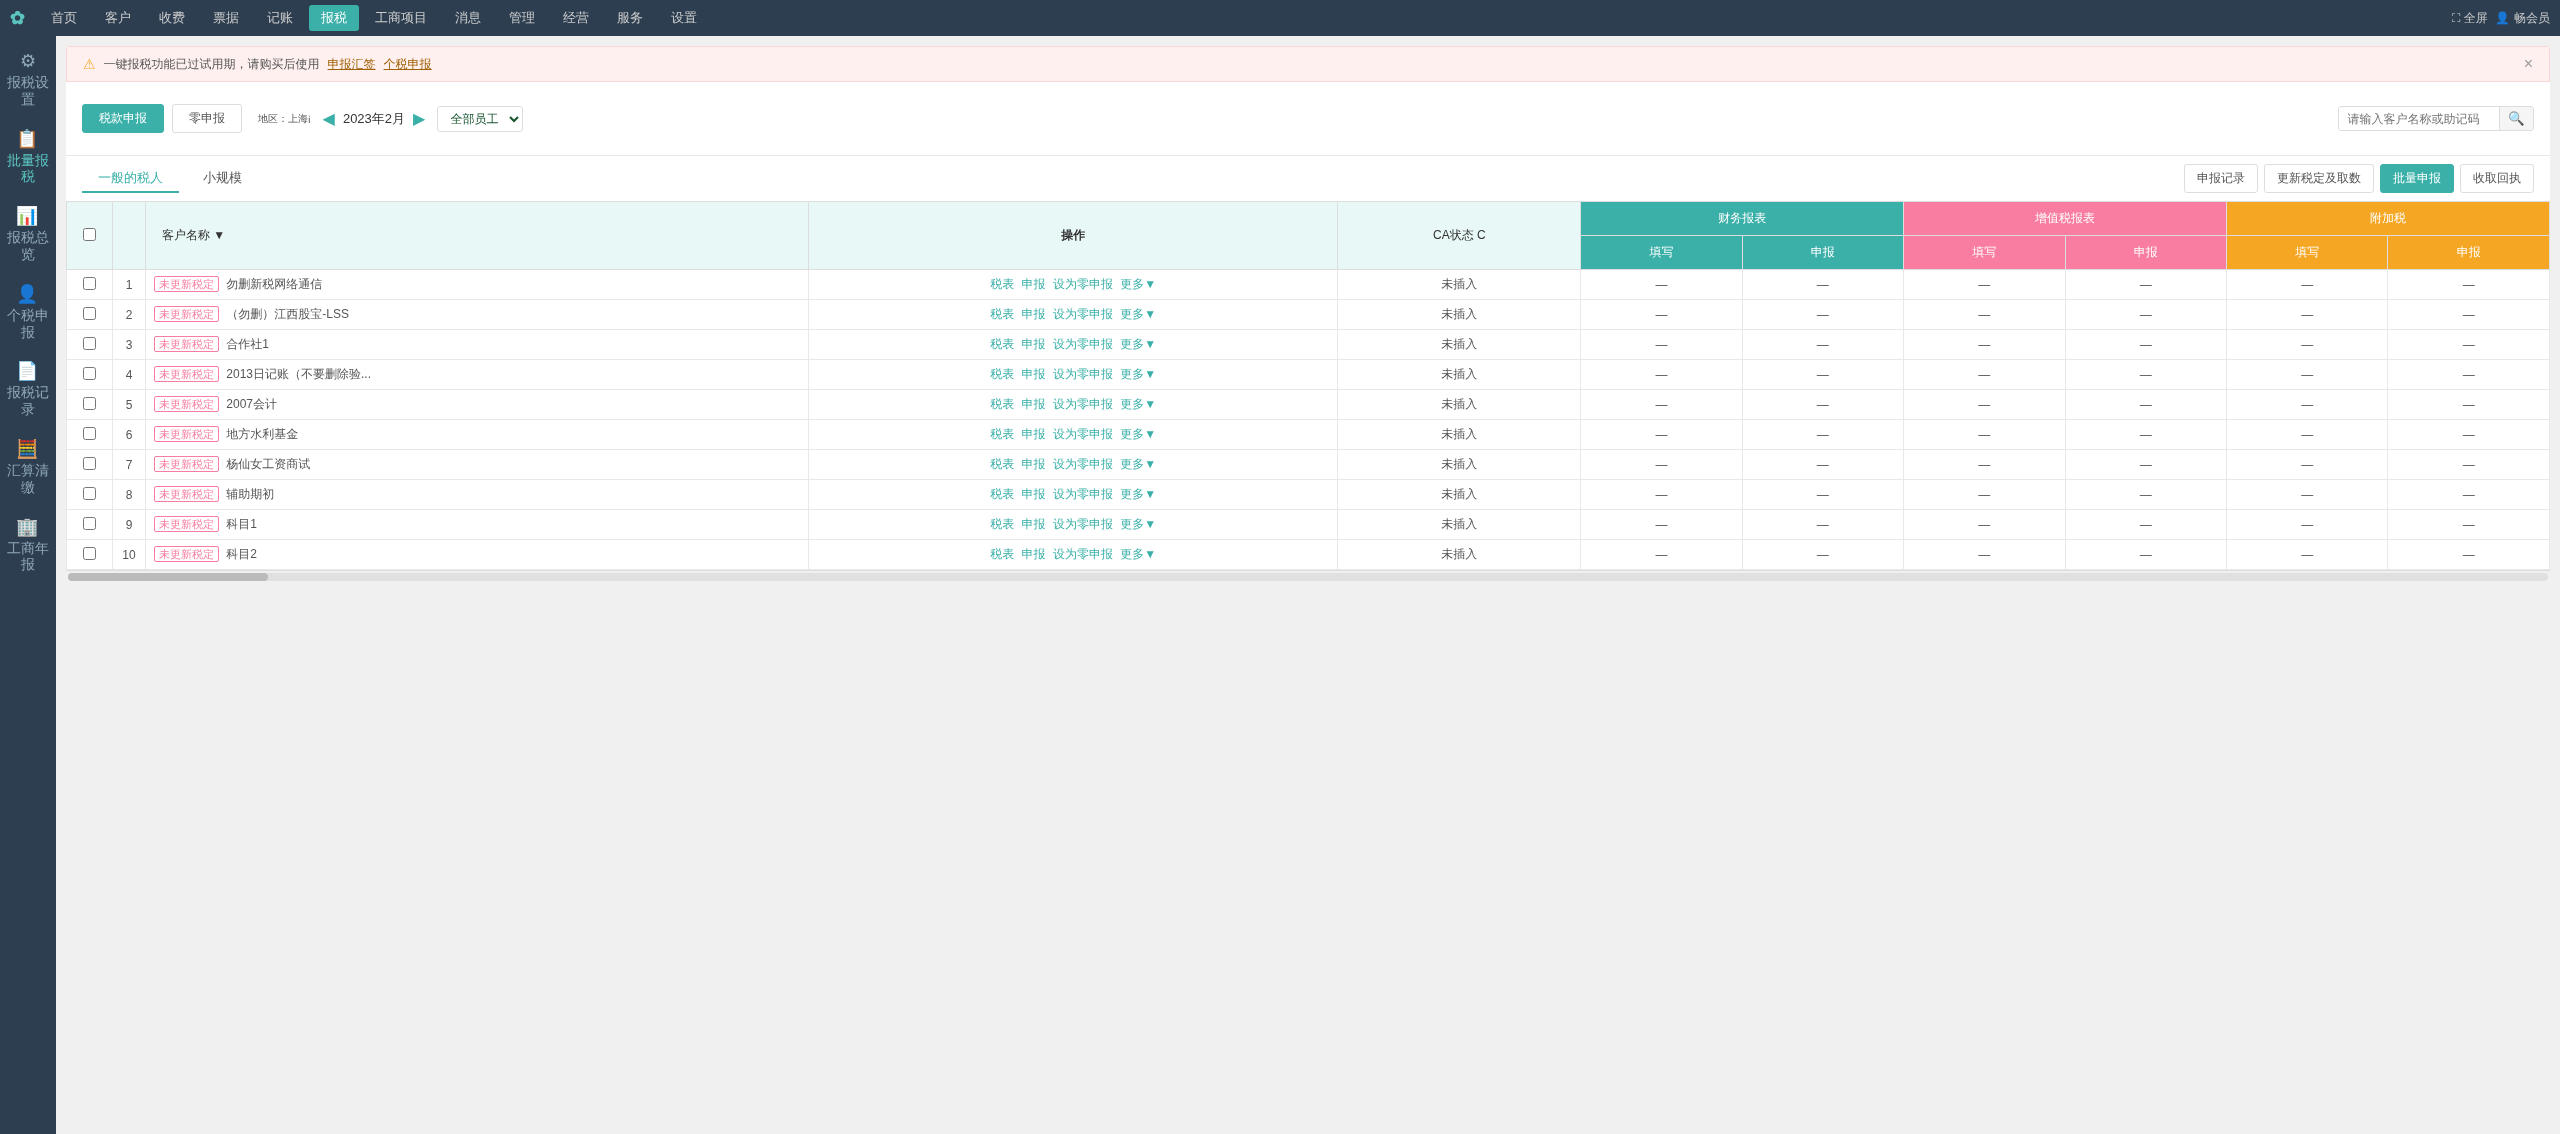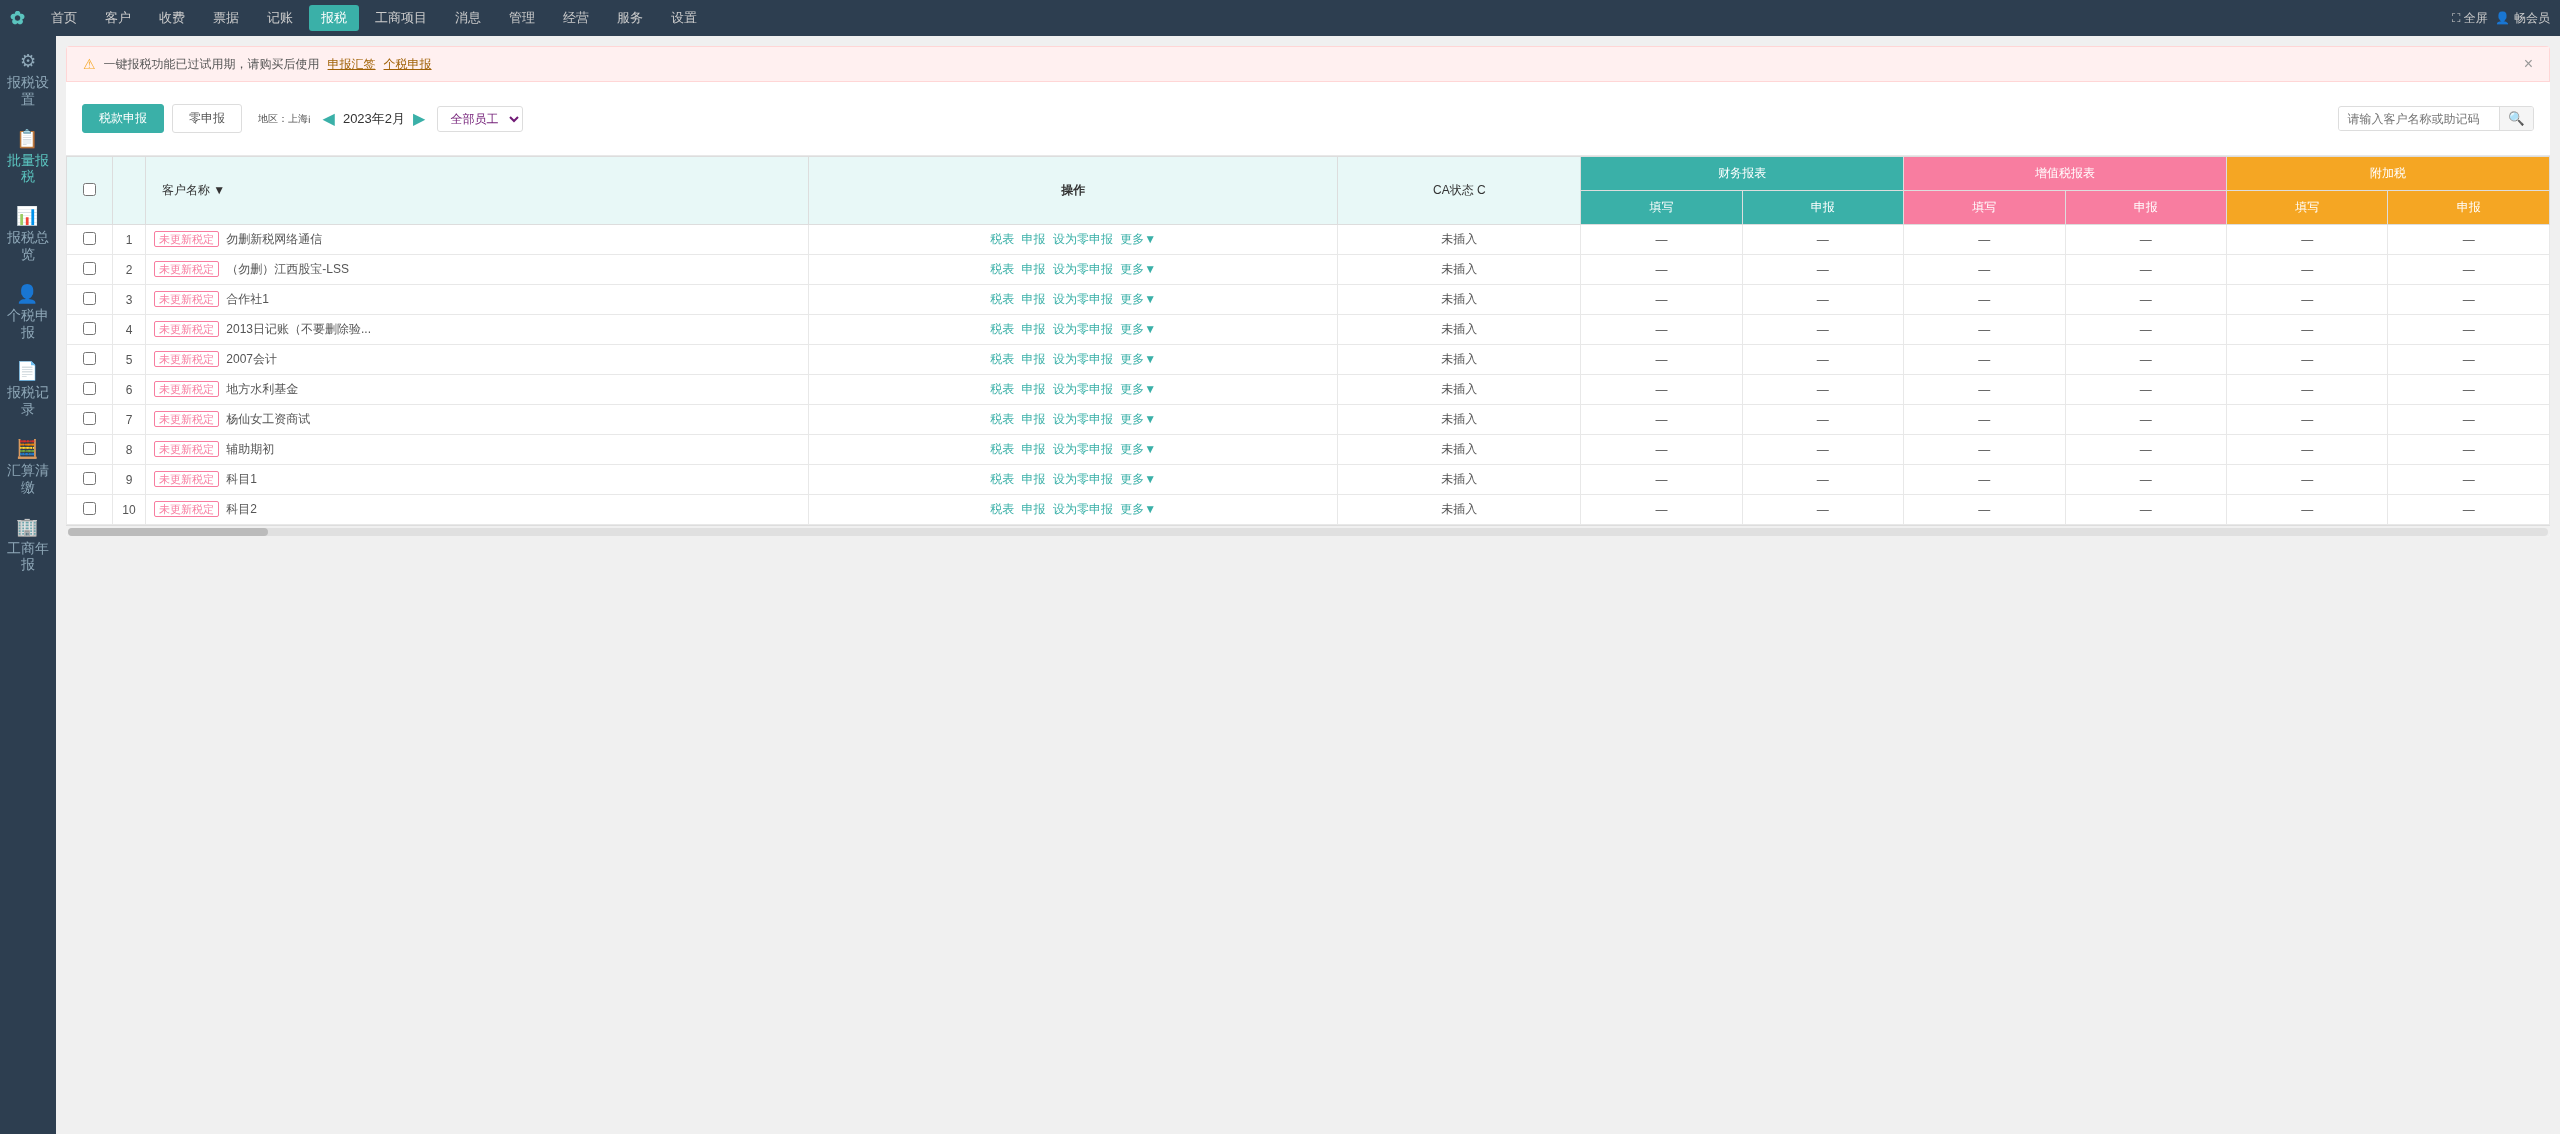--- a/index.html
+++ b/index.html
@@ -36,21 +36,21 @@
     .banner-close { margin-left: auto; cursor: pointer; color: #999; font-size: 16px; }
 
     
     .toolbar { padding: 22px 16px; display: flex; align-items: center; gap: 8px; border-bottom: 1px solid #e8e8e8; background: #fff; }
     .tab-btn { padding: 5px 16px; border: 1px solid #ddd; background: #fff; cursor: pointer; border-radius: 3px; font-size: 12px; color: #555; }
     .tab-btn.active { background: #3ab0a8; color: #fff; border-color: #3ab0a8; }
     .location-info { display: flex; align-items: flex-end; margin-left: 8px; font-size: 10px; color: #555; }
     .date-nav { display: flex; align-items: center; gap: 4px; }
     .date-nav-btn { background: none; border: none; cursor: pointer; color: #3ab0a8; font-size: 16px; padding: 0 4px; }
     .date-display { font-size: 13px; color: #333; font-weight: 500; }
-    .staff-select { padding: 4px 8px; border: 1px solid #ddd; border-radius: 3px; font-size: 12px; color: #701a75; background: #fff; cursor: pointer; }
+    .staff-select { padding: 4px 8px; border: 1px solid #ddd; border-radius: 3px; font-size: 12px; color: #14532d; background: #fff; cursor: pointer; }
     .search-box { margin-left: auto; display: flex; align-items: center; border: 1px solid #ddd; border-radius: 3px; overflow: hidden; }
     .search-input { border: none; outline: none; padding: 4px 8px; font-size: 12px; width: 160px; color: #999; }
     .search-btn { background: #f5f5f5; border: none; border-left: 1px solid #ddd; padding: 4px 8px; cursor: pointer; color: #888; }
 
     
     .sub-tabs { padding: 8px 16px; display: flex; align-items: center; gap: 8px; background: #fff; }
     .sub-tab { padding: 4px 16px; border-bottom: 2px solid transparent; cursor: pointer; font-size: 13px; color: #555; }
     .sub-tab.active { color: #3ab0a8; border-bottom-color: #3ab0a8; font-weight: 500; }
     .action-btns { margin-left: auto; display: flex; gap: 6px; }
     .action-btn { padding: 5px 12px; border: 1px solid #ddd; border-radius: 3px; background: #fff; cursor: pointer; font-size: 12px; color: #555; }
@@ -156,20 +156,30 @@
           <span class="date-display">2023年2月</span>
           <button class="date-nav-btn">▶</button>
         </div>
         <select class="staff-select"><option>全部员工</option></select>
         <div class="search-box">
           <input class="search-input" type="text" placeholder="请输入客户名称或助记码" style="">
           <button class="search-btn">🔍</button>
         </div>
       </div>
 
+      <div class="sub-tabs">
+        <span class="sub-tab active">一般的税人</span>
+        <span class="sub-tab">小规模</span>
+        <div class="action-btns">
+          <button class="action-btn secondary">申报记录</button>
+          <button class="action-btn secondary">更新税定及取数</button>
+          <button class="action-btn primary">批量申报</button>
+          <button class="action-btn secondary">收取回执</button>
+        </div>
+      </div>
 
       <div class="table-wrapper">
         <table class="data-table">
           <thead>
             <tr>
               <th rowspan="2" class="checkbox-col">
                 <input type="checkbox" style="">
               </th>
               <th rowspan="2" class="num-col"></th>
               <th rowspan="2" style="text-align:left; min-width:200px;">

